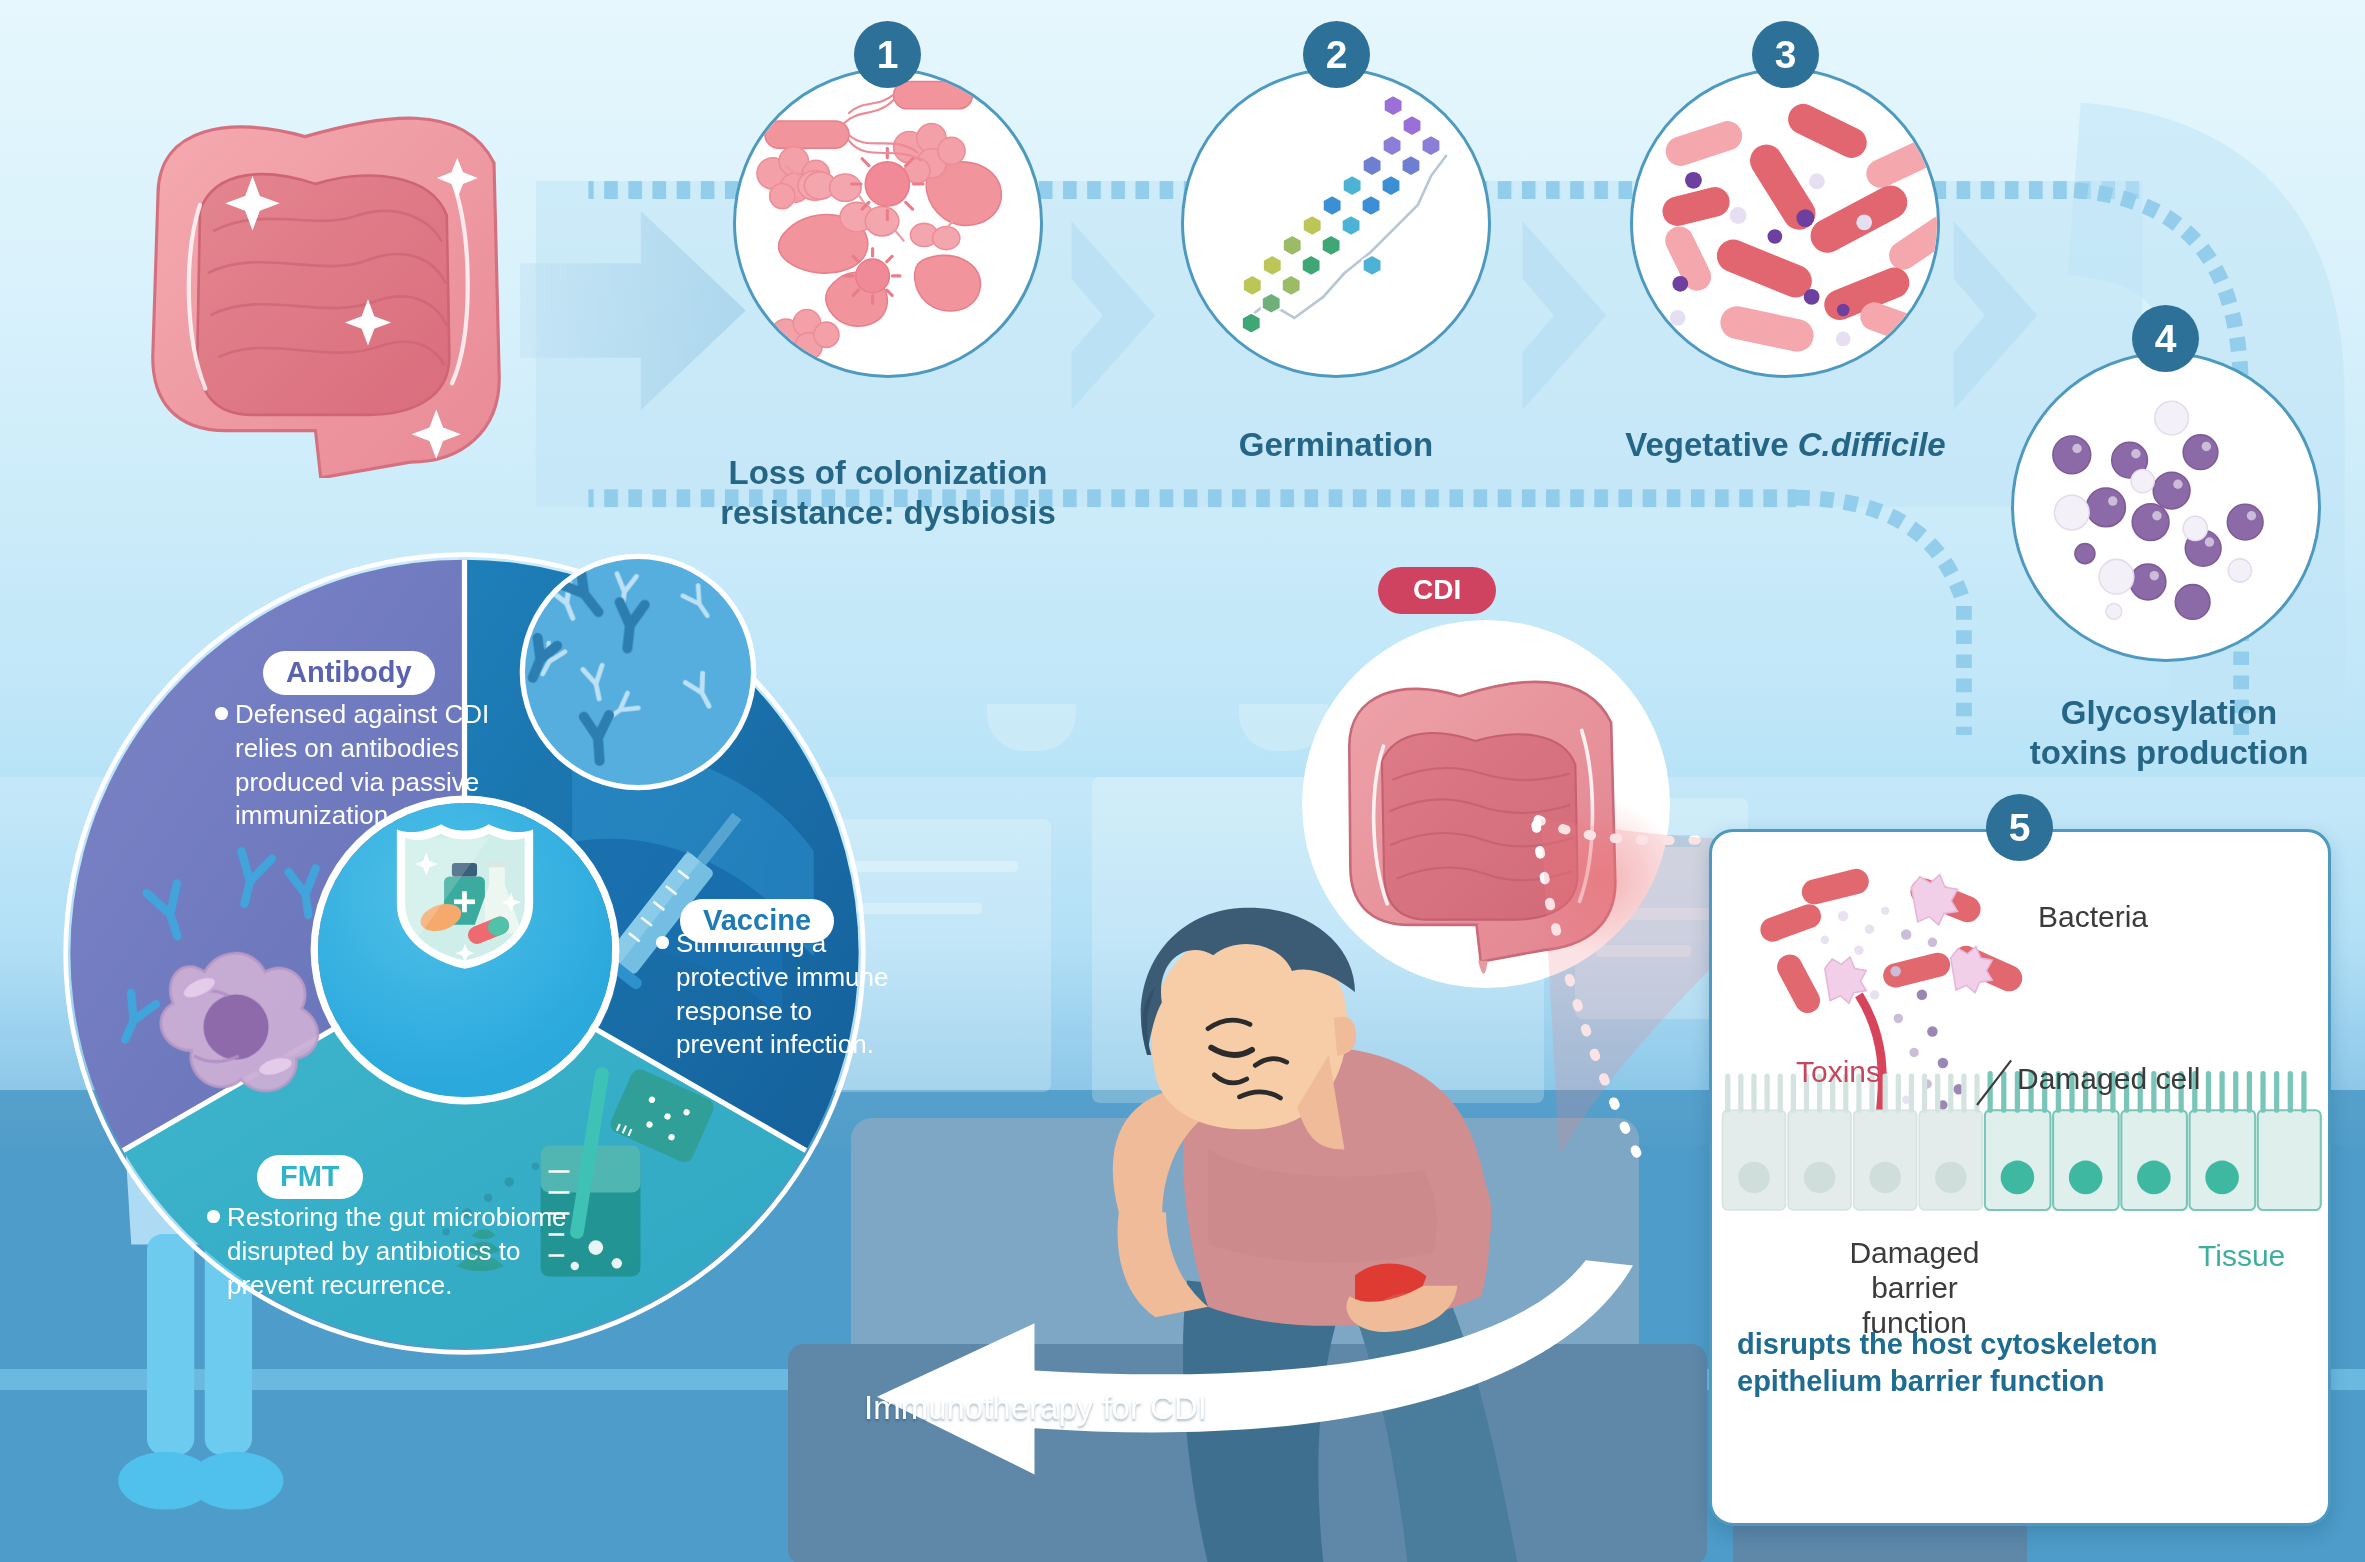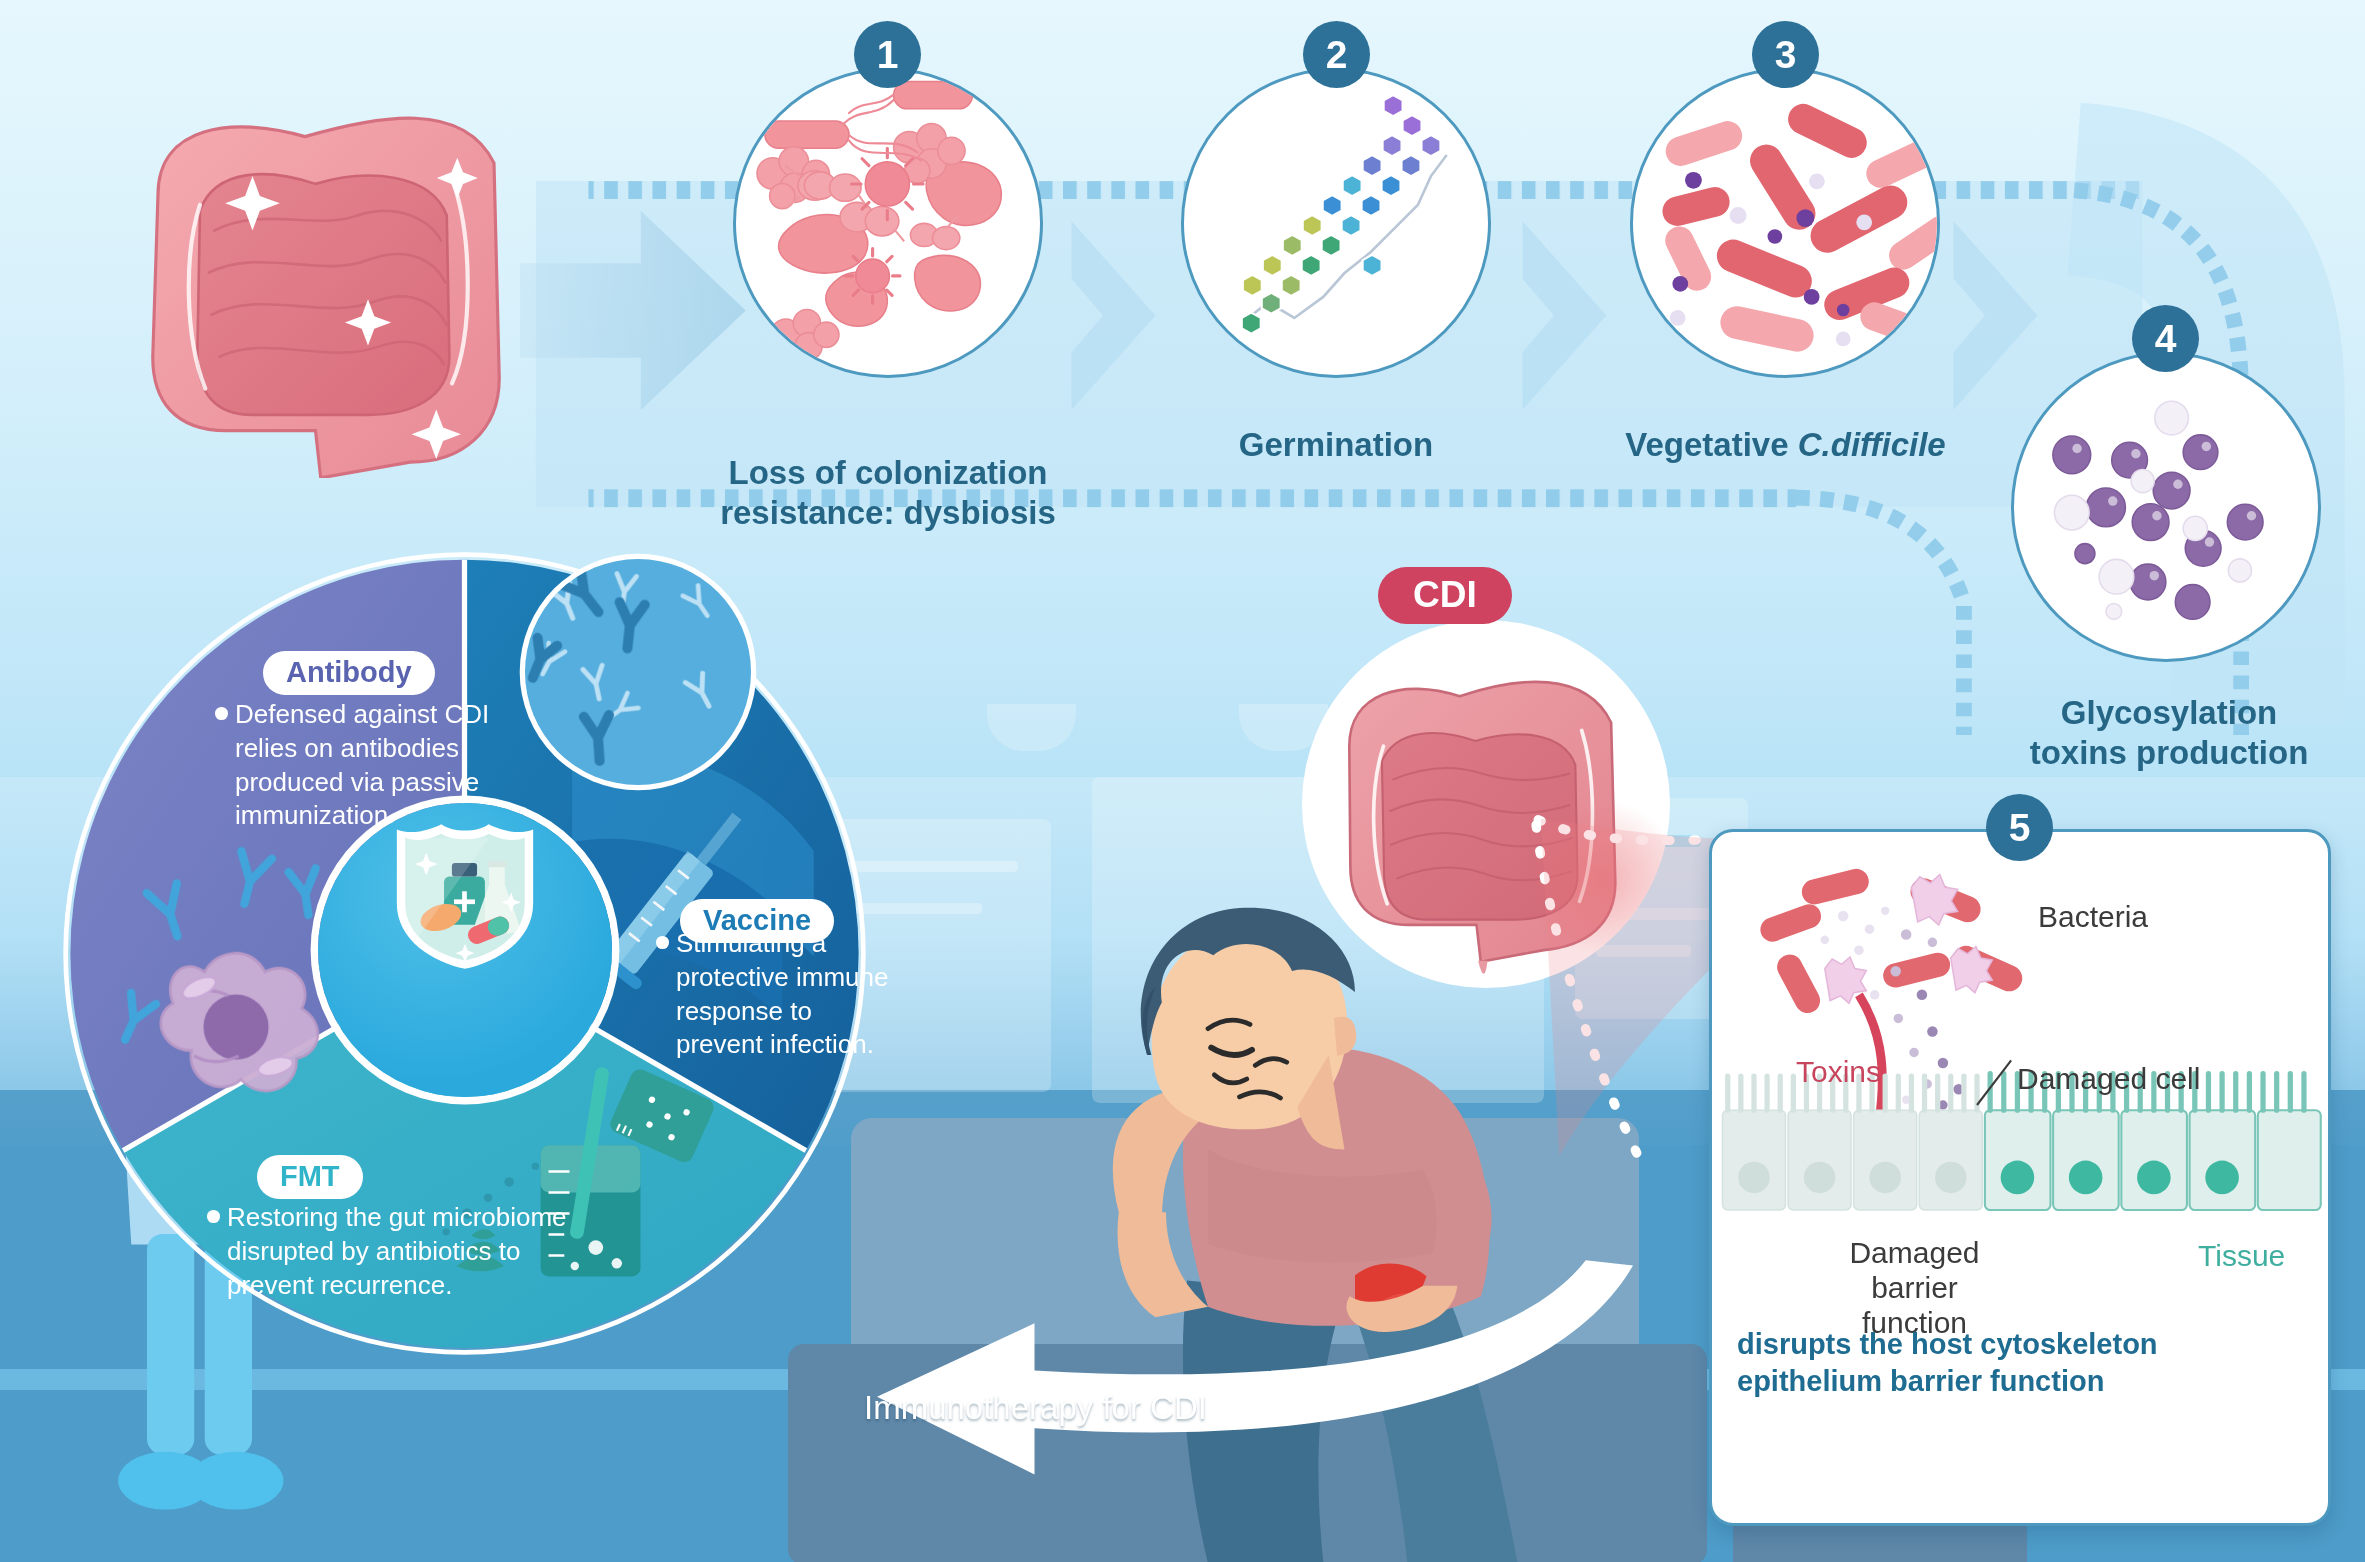--- a/index.html
+++ b/index.html
@@ -71,21 +71,21 @@
       vertical-align:.12em; margin-right:7.4px; }
 
   
   .abinset{ position:absolute; border-radius:50%; background:#55aede;
       box-shadow:0 0 0 5.3px #ffffff; overflow:hidden; z-index:7;}
 
   
   .cdi-bubble{ position:absolute; border-radius:50%; background:#fff; overflow:hidden;}
   .cdi-badge{
     position:absolute; background:#cf4361; color:#fff; border-radius:525px;
-    padding:7.4px 35px; font-size:37px; font-weight:700; z-index:9;
+    padding:7.4px 35px; font-size:28px; font-weight:700; z-index:9;
   }
 
   
   .panel5{
     position:absolute; background:#fff; border:3.7px solid #4d99bf; border-radius:24px;
     box-shadow:0 7.4px 18px rgba(20,70,110,.22);
   }
   .p5-label{ position:absolute; font-size:30px; color:#3b3b3b; }
   .p5-label.red{ color:#c8455e; }
   .p5-label.teal{ color:#3fae9f; }

